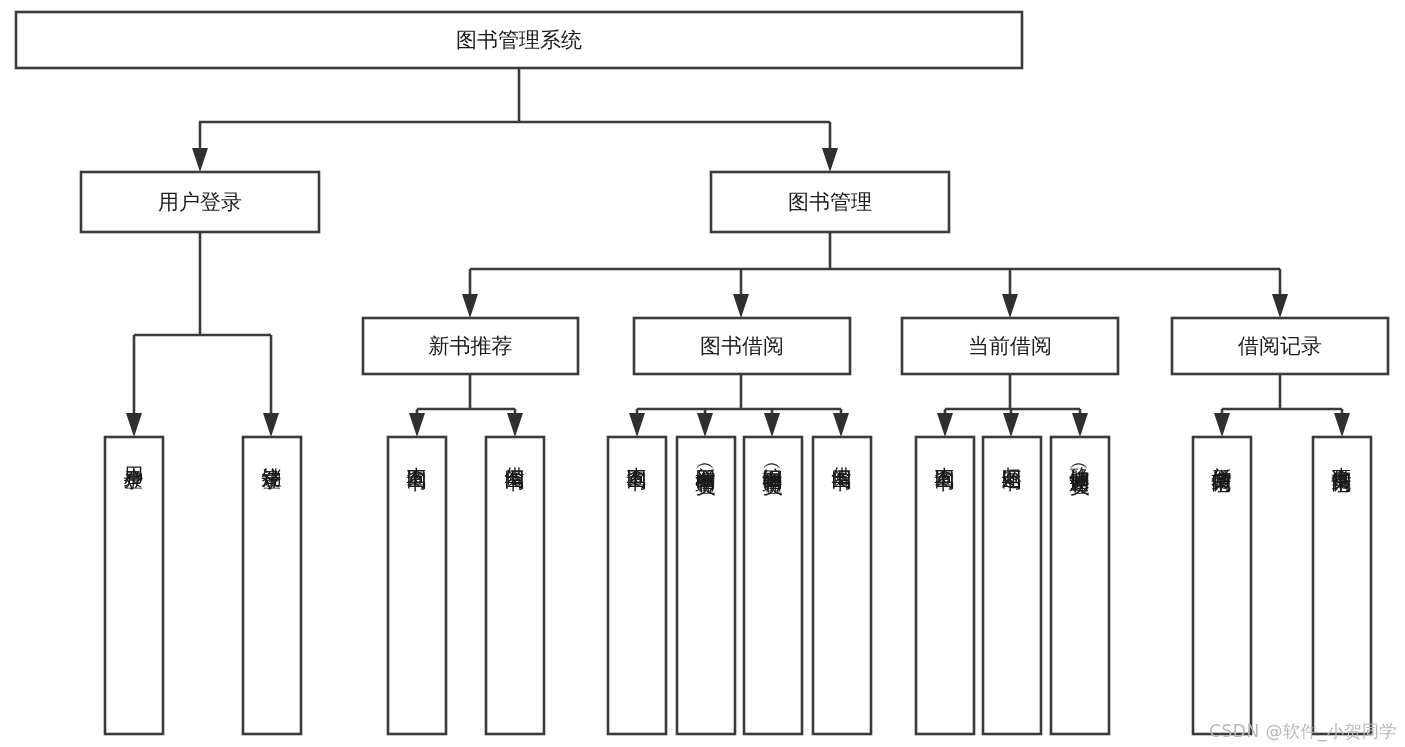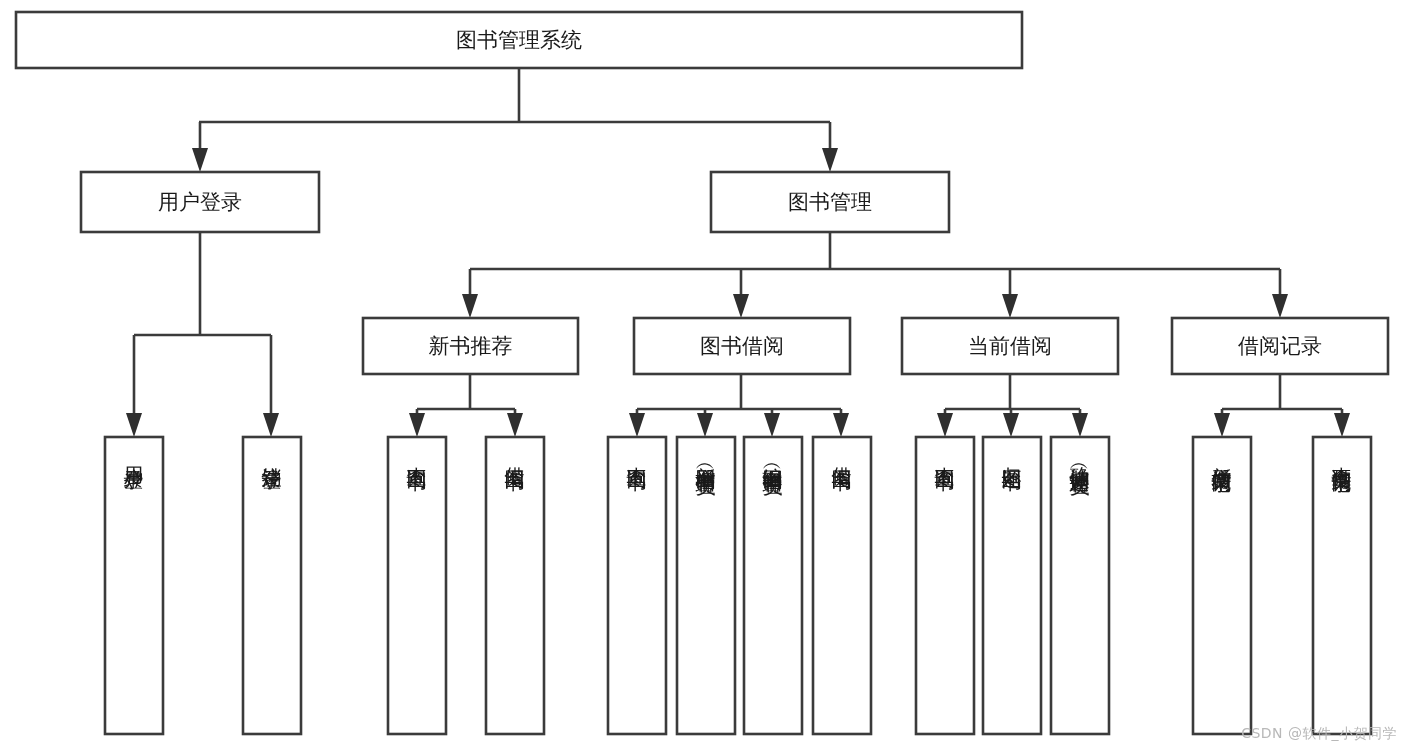--- a/index.html
+++ b/index.html
@@ -57,21 +57,21 @@
     stroke-linecap: butt;
   }
   .arrow-head {
     fill: #2f2f2f;
     stroke: none;
   }
   .watermark {
     position: absolute;
     right: 8px;
     bottom: 4px;
-    font-size: 14px;
+    font-size: 17px;
     color: #b8b8b8;
     font-family: "DejaVu Sans", "Liberation Sans", sans-serif;
     white-space: nowrap;
     letter-spacing: 0.5px;
   }
 </style>
 </head>
 <body>
 
 <div id="diagram-root">

